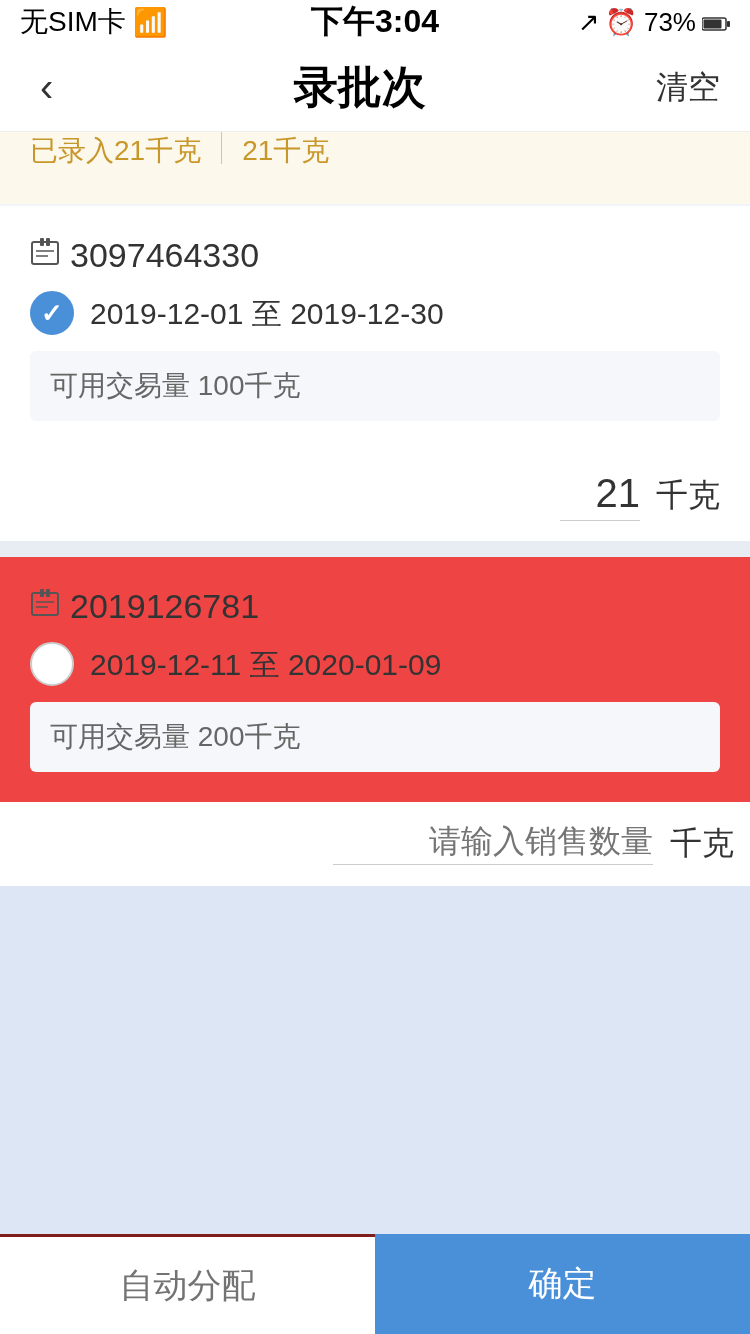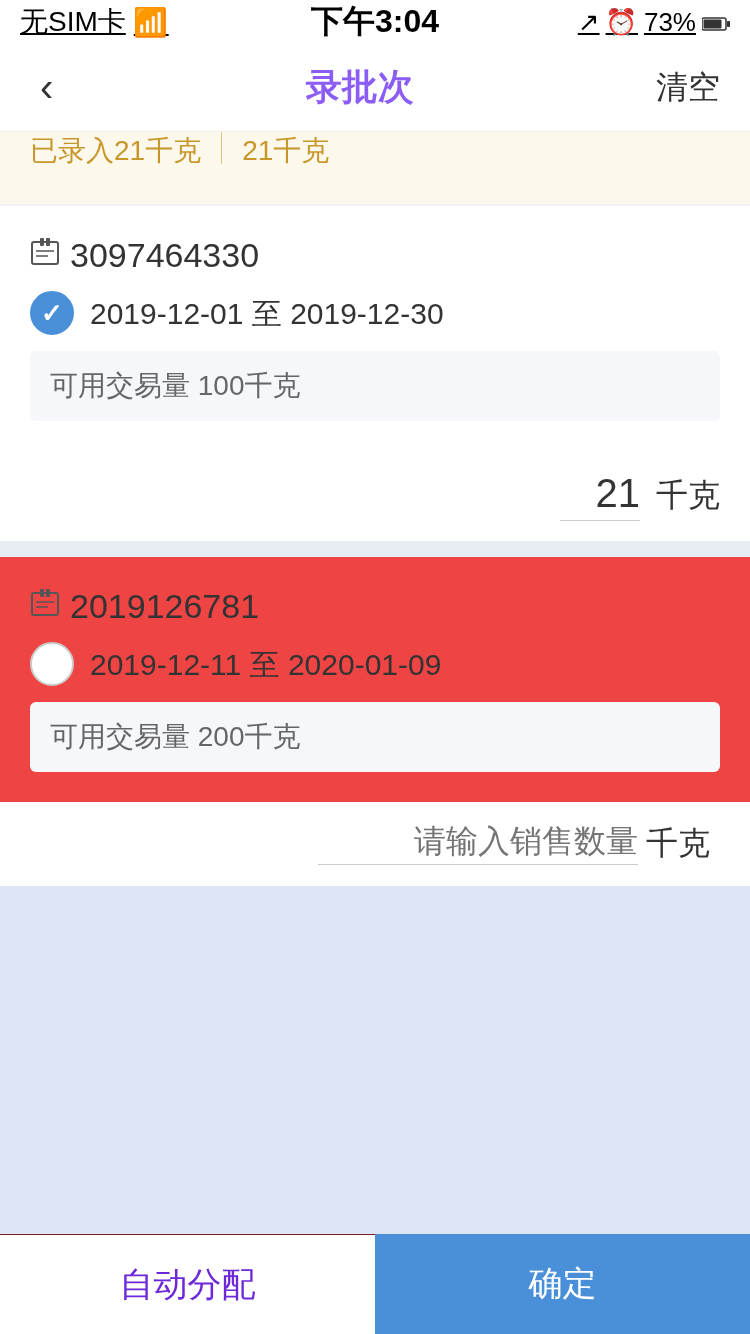--- a/index.html
+++ b/index.html
@@ -15,21 +15,20 @@
     
     .status-bar {
       width: 750px;
       height: 44px;
       background: #fff;
       display: flex;
       align-items: center;
       justify-content: space-between;
       padding: 0 20px;
       font-size: 28px;
-      text-decoration: underline;
     }
     .status-left {
       display: flex;
       align-items: center;
       gap: 8px;
       font-size: 28px;
     }
     .status-center {
       font-size: 32px;
       font-weight: 600;
@@ -55,23 +54,23 @@
       padding: 0 30px;
       border-bottom: 1px solid #eee;
     }
     .nav-back {
       font-size: 40px;
       color: #333;
       cursor: pointer;
       padding: 10px;
     }
     .nav-title {
-      font-size: 36px;
+      font-size: 44px;
       font-weight: 600;
-      color: #8b5cf6;
+      color: #000000;
     }
     .nav-clear {
       font-size: 32px;
       color: #333;
       cursor: pointer;
     }
 
     
     .info-banner {
       width: 750px;
@@ -196,23 +195,23 @@
     .second-card {
       background: #ef4444;
       padding: 30px;
     }
 
     
     .input-row {
       display: flex;
       align-items: center;
       justify-content: flex-end;
-      padding: 20px 40px;
-      background: #fff;
-      gap: 8px;
+      padding: 20px 16px;
+      background: #fff;
+      gap: 17px;
     }
     .input-unit {
       font-size: 32px;
       color: #333;
     }
     .input-underline {
       border-bottom: 1px solid #ccc;
       padding-bottom: 4px;
     }
 
@@ -230,26 +229,26 @@
       display: flex;
       position: fixed;
       bottom: 0;
       left: 0;
     }
     .btn-auto {
       flex: 1;
       background: #fff;
       border: none;
       font-size: 34px;
-      color: #6d28d9;
+      color: #737373;
       cursor: pointer;
       display: flex;
       align-items: center;
       justify-content: center;
-      border-top: 1px solid #7f1d1d;
+      border-top: 3px solid #7f1d1d;
     }
     .btn-confirm {
       flex: 1;
       background: #4a90d9;
       border: none;
       font-size: 34px;
       color: #fff;
       cursor: pointer;
       display: flex;
       align-items: center;

